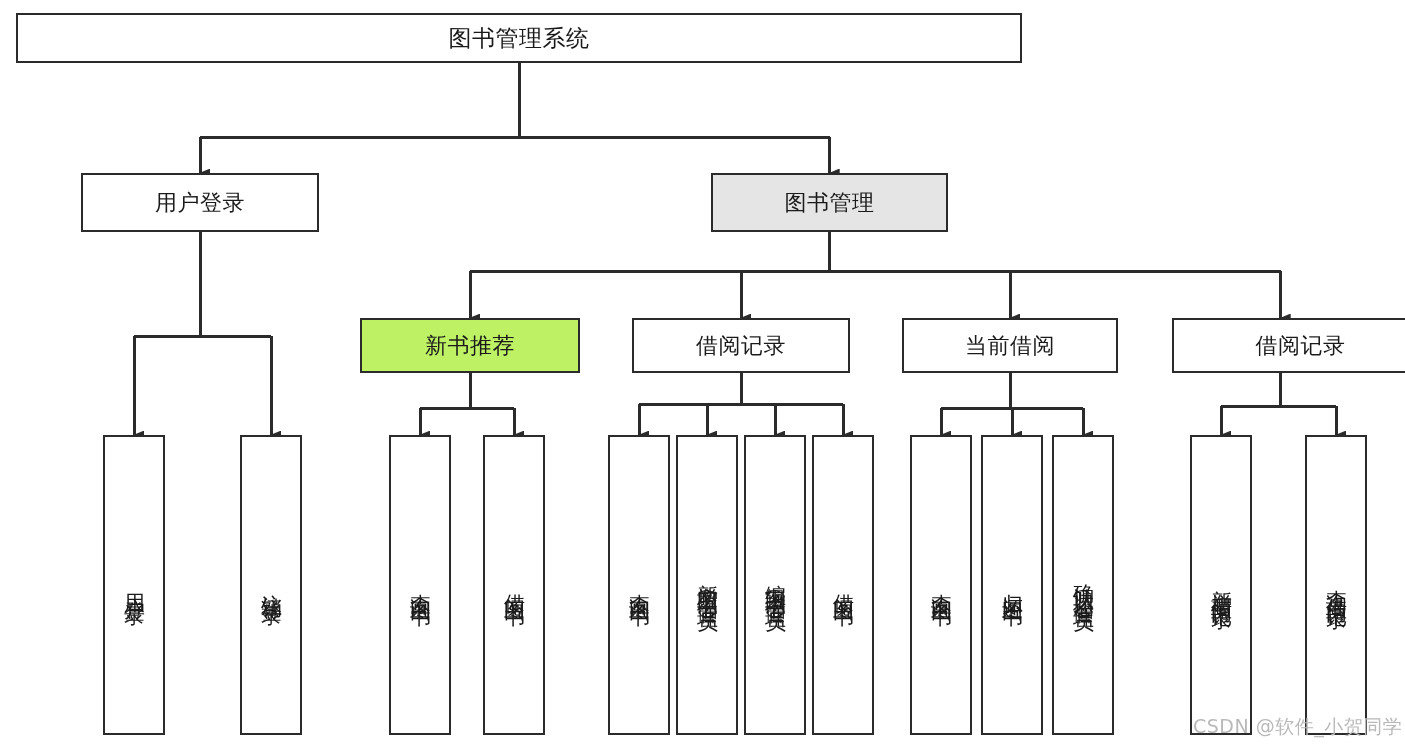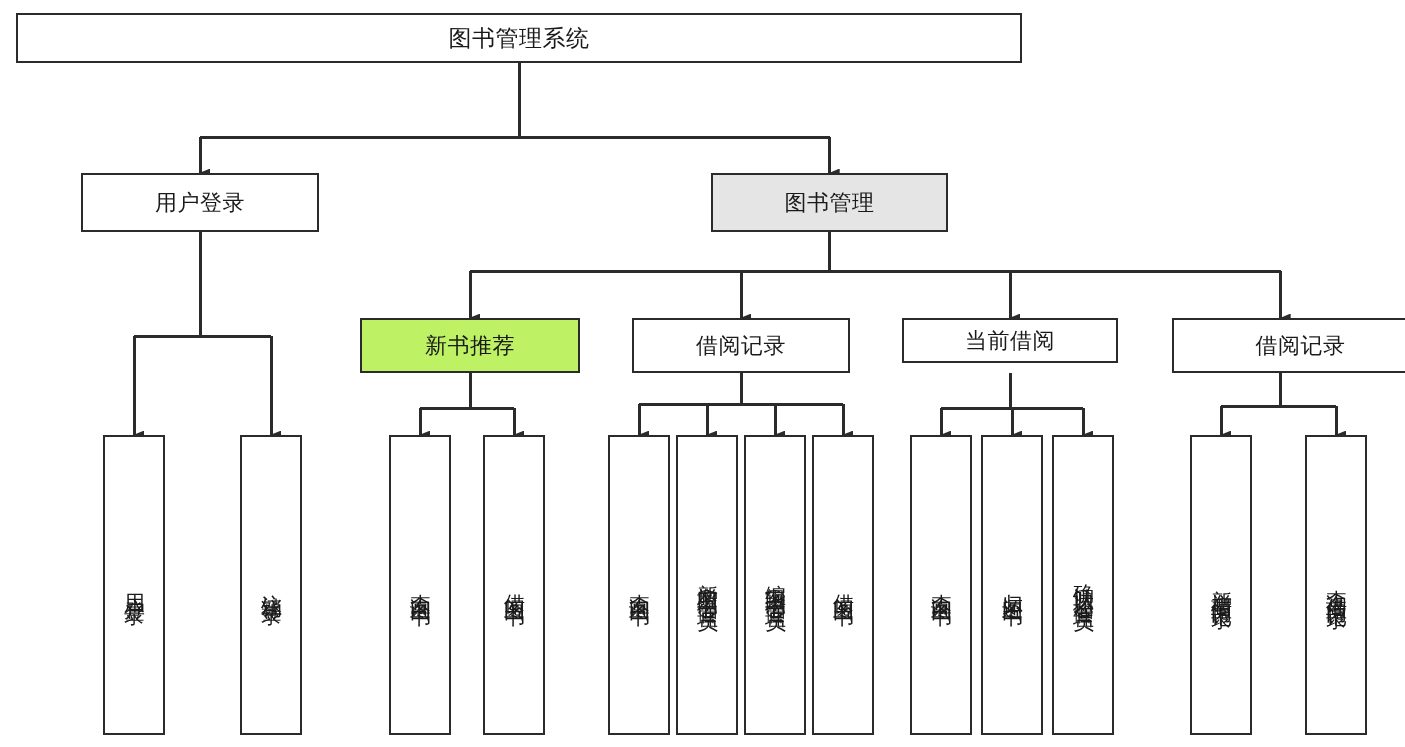--- a/index.html
+++ b/index.html
@@ -128,21 +128,21 @@
       </div>
       <div class="node horiz" style="left: 711px; top: 173px; width: 237px; height: 59px; border-color: rgb(43, 43, 43); background: #e5e5e5;">
         <span class="label">图书管理</span>
       </div>
       <div class="node horiz" style="left: 360px; top: 318px; width: 220px; height: 55px; border-color: rgb(43, 43, 43); background: #bef264;">
         <span class="label">新书推荐</span>
       </div>
       <div class="node horiz" style="left: 632px; top: 318px; width: 218px; height: 55px; border-color: rgb(43, 43, 43); background: rgb(255, 255, 255);">
         <span class="label">借阅记录</span>
       </div>
-      <div class="node horiz" style="left: 902px; top: 318px; width: 216px; height: 45px; border-color: rgb(43, 43, 43); background: rgb(255, 255, 255);">
+      <div class="node horiz" style="left: 902px; top: 318px; width: 216px; height: 55px; border-color: rgb(43, 43, 43); background: rgb(255, 255, 255);">
         <span class="label">当前借阅</span>
       </div>
       <div class="node horiz" style="left: 1172px; top: 318px; width: 257px; height: 55px; border-color: rgb(43, 43, 43); background: rgb(255, 255, 255);">
         <span class="label">借阅记录</span>
       </div>
       <div class="node vert" style="left: 103px; top: 435px; width: 62px; height: 300px; border-color: rgb(43, 43, 43); background: rgb(255, 255, 255);">
         <span class="label">用户登录</span>
       </div>
       <div class="node vert" style="left: 240px; top: 435px; width: 62px; height: 300px; border-color: rgb(43, 43, 43); background: rgb(255, 255, 255);">
         <span class="label">注销登录</span>
@@ -175,13 +175,14 @@
         <span class="label">确认归还（管理员）</span>
       </div>
       <div class="node vert" style="left: 1190px; top: 435px; width: 62px; height: 300px; border-color: rgb(43, 43, 43); background: rgb(255, 255, 255);">
         <span class="label">新增借阅记录</span>
       </div>
       <div class="node vert" style="left: 1305px; top: 435px; width: 62px; height: 300px; border-color: rgb(43, 43, 43); background: rgb(255, 255, 255);">
         <span class="label">查询借阅记录</span>
       </div>
     </div>
 
+  <div class="watermark" style="left:1193px; top:714px;">CSDN @软件_小贺同学</div>
 </div>
 
 </body></html>

